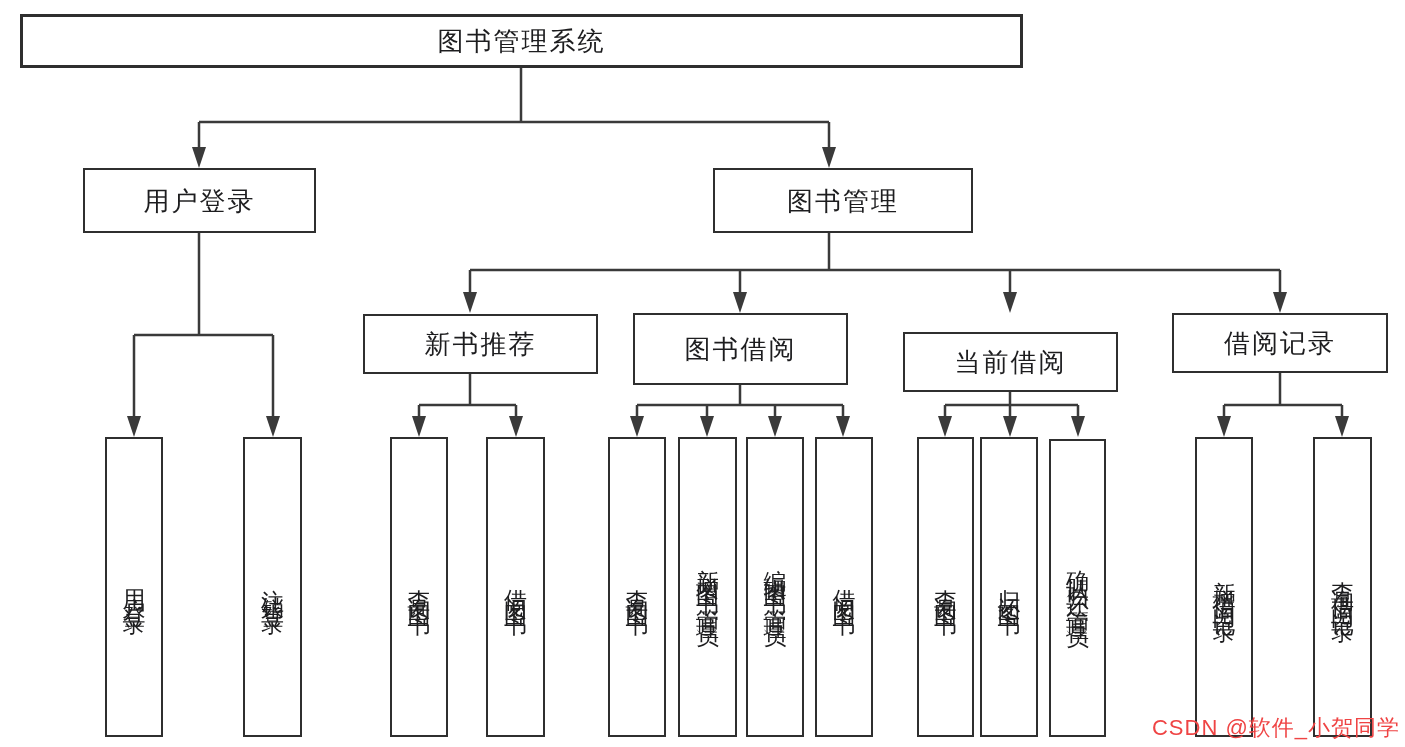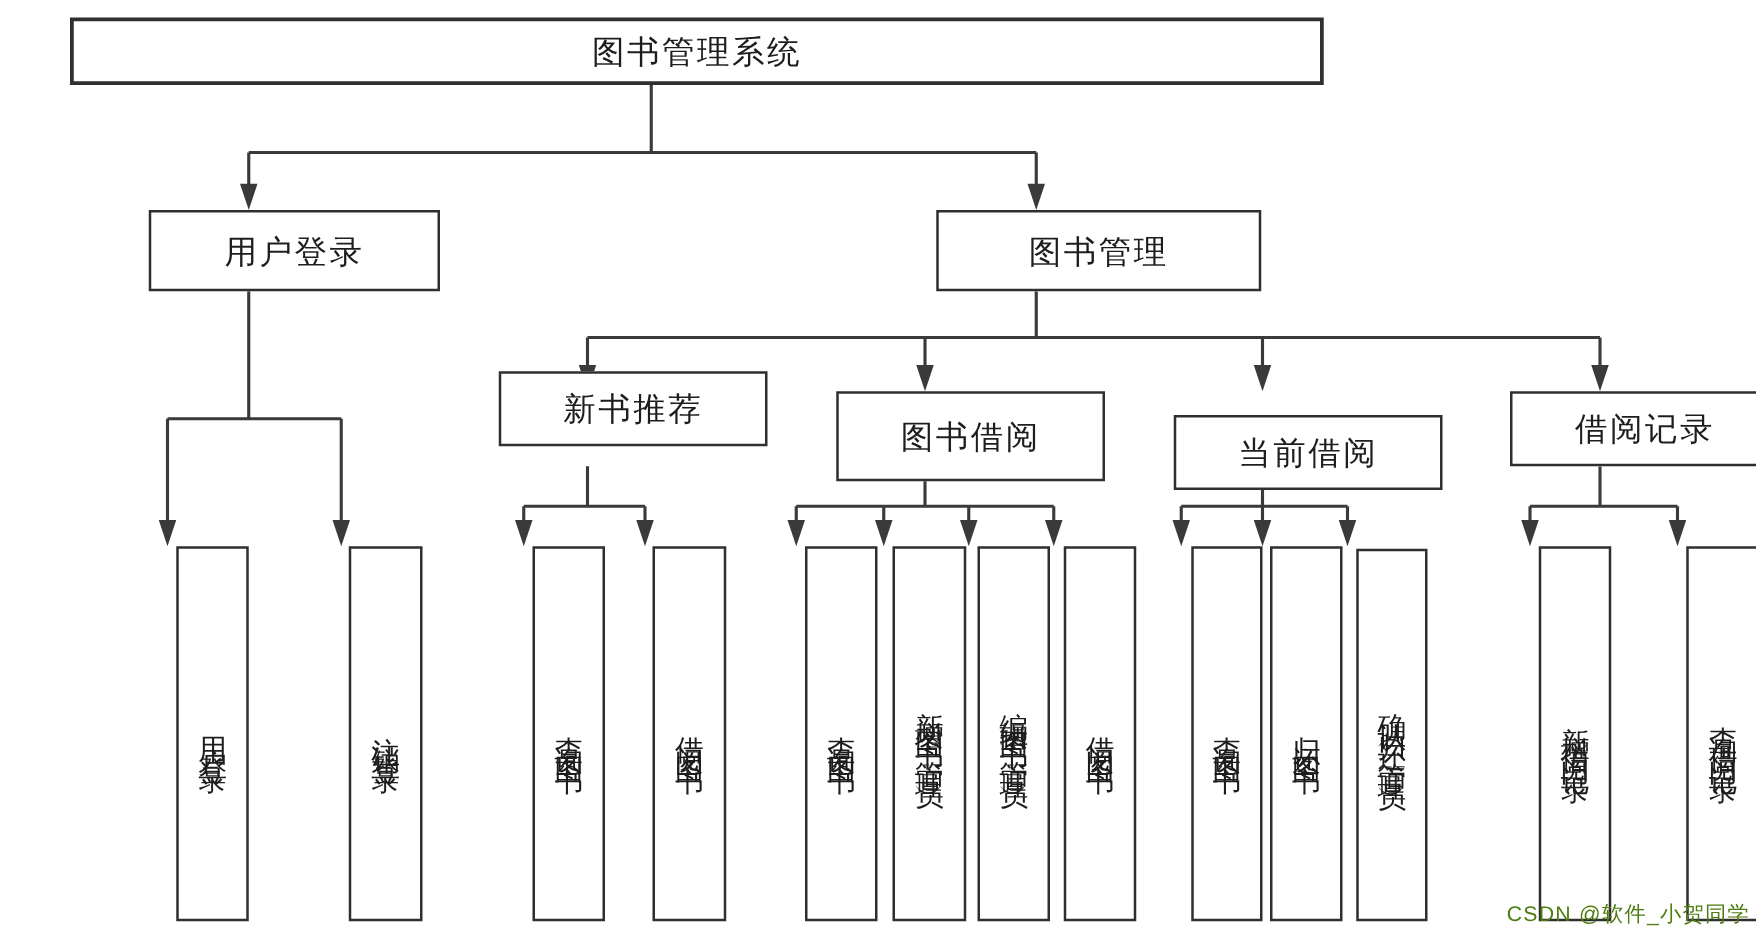--- a/index.html
+++ b/index.html
@@ -6,32 +6,31 @@
   .canvas{
     position:relative;width:1405px;height:747px;background:#ffffff;
     font-family:"Liberation Sans",sans-serif;overflow:hidden;
   }
   .connectors{position:absolute;left:0;top:0;width:1405px;height:747px;}
   .box{
     position:absolute;box-sizing:border-box;background:#ffffff;
     border:2.5px solid #2f2f2f;color:#1d1d1f;
     display:flex;align-items:center;justify-content:center;
     text-align:center;
-    margin-left:36px;
   }
   .h{font-size:26px;letter-spacing:2px;line-height:1;}
   .root{border-width:3px;}
   .v{
     writing-mode:vertical-lr;
     font-size:23px;letter-spacing:8px;line-height:1;
     white-space:nowrap;
   }
   .watermark{
     position:absolute;right:5px;bottom:4px;
-    font-size:17px;color:#4d7c0f;letter-spacing:1px;
+    font-size:22px;color:#ef4444;letter-spacing:1px;
   }
 </style>
 </head>
 <body>
 
 <div class="canvas">
 
   <svg class="connectors" viewBox="0 0 1405 747" xmlns="http://www.w3.org/2000/svg">
     <g stroke="#3a3a3a" stroke-width="2.5" fill="none">
 
@@ -70,21 +69,21 @@
       <polygon points="1217,416 1231,416 1224,437"></polygon>
       <polygon points="1335,416 1349,416 1342,437"></polygon>
     </g>
   </svg>
 
   <div class="box h root" style="left:20px;top:14px;width:1003px;height:54px">图书管理系统</div>
 
   <div class="box h" style="left:83px;top:168px;width:233px;height:65px">用户登录</div>
   <div class="box h" style="left:713px;top:168px;width:260px;height:65px">图书管理</div>
 
-  <div class="box h" style="left:363px;top:297px;width:215px;height:60px">新书推荐</div>
+  <div class="box h" style="left:363px;top:314px;width:235px;height:60px">新书推荐</div>
   <div class="box h" style="left:633px;top:313px;width:215px;height:72px">图书借阅</div>
   <div class="box h" style="left:903px;top:332px;width:215px;height:60px">当前借阅</div>
   <div class="box h" style="left:1172px;top:313px;width:216px;height:60px">借阅记录</div>
 
   <div class="box v" style="left:105px;top:437px;width:58px;height:300px">用户登录</div>
   <div class="box v" style="left:243px;top:437px;width:59px;height:300px">注销登录</div>
 
   <div class="box v" style="left:390px;top:437px;width:58px;height:300px">查询图书</div>
   <div class="box v" style="left:486px;top:437px;width:59px;height:300px">借阅图书</div>
 

